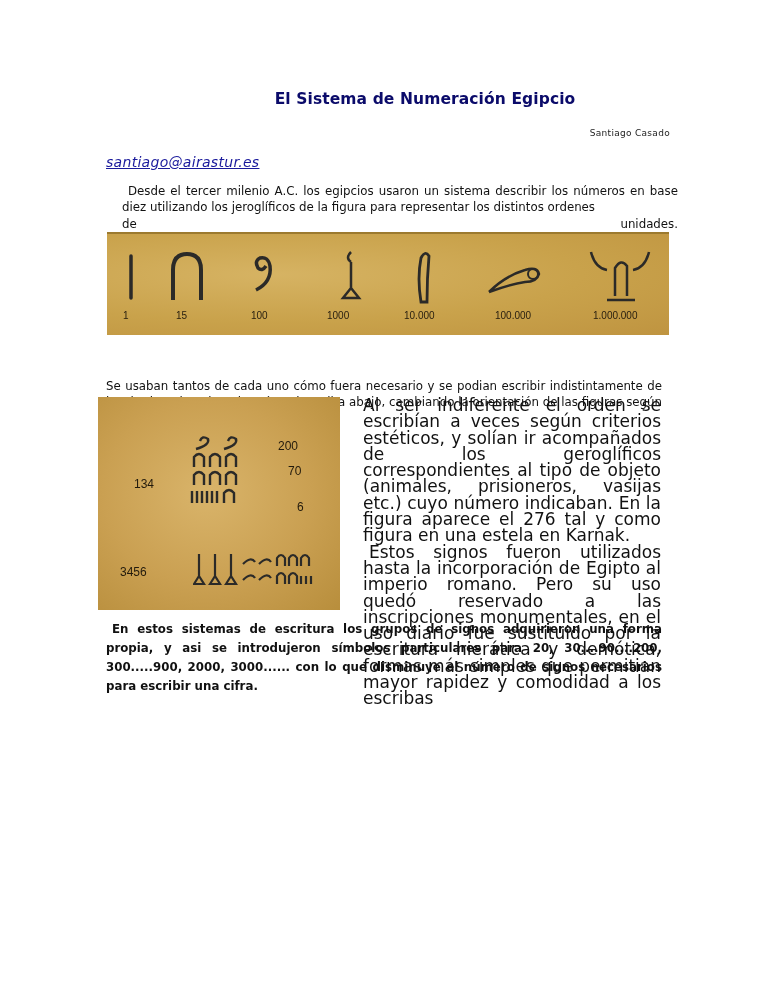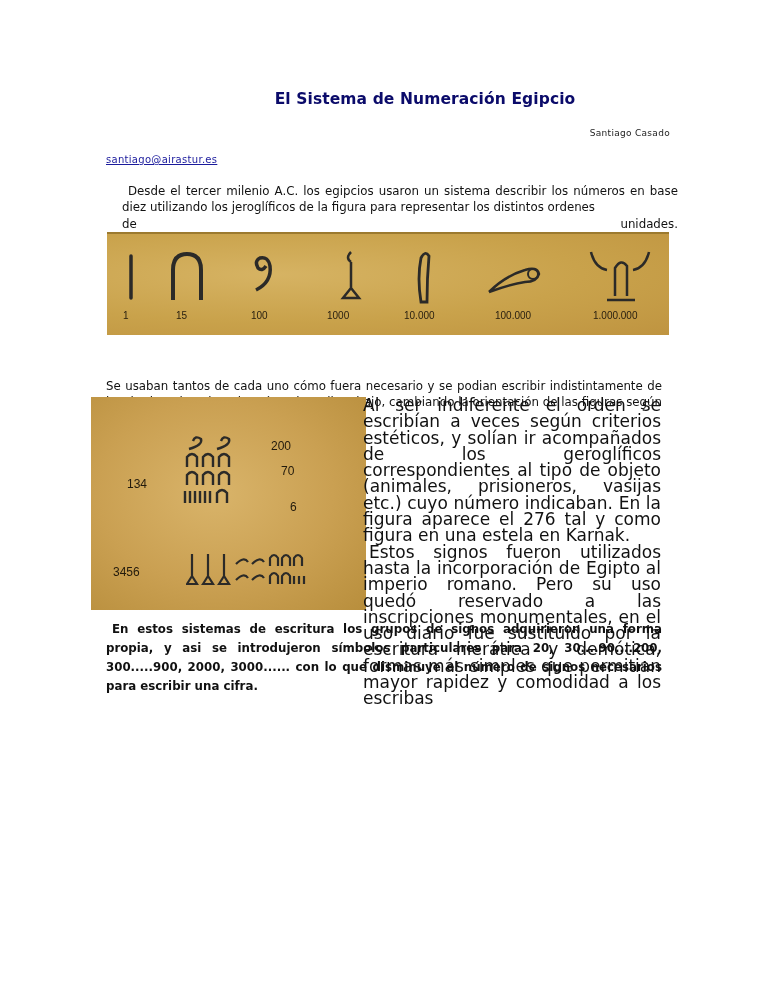--- a/index.html
+++ b/index.html
@@ -4,39 +4,39 @@
 <style>
   html, body { margin:0; padding:0; background:#ffffff; }
   body { width:768px; height:994px; position:relative; overflow:hidden;
          font-family:"DejaVu Sans", sans-serif; color:#111; }
   .page { position:absolute; left:0; top:0; width:768px; height:994px; }
 
   .title { position:absolute; top:90px; left:0; width:768px; text-align:center;
            font-family:"DejaVu Sans", sans-serif; font-weight:bold; font-size:15.5px;
            color:#0b0b6a; letter-spacing:0.1px;margin-left:41px; }
   .author { position:absolute; top:128px; right:98px; font-size:9px; color:#222; letter-spacing:0.3px;padding-left:43px; }
-  .email { position:absolute; top:154px; left:106px; font-size:10px; 
+  .email { position:absolute; top:154px; left:106px; font-size:14px; font-style:italic;
            color:#1a1a9c; text-decoration:underline; letter-spacing:0.3px; }
 
   .para { position:absolute; left:106px; width:556px; font-size:11.8px; line-height:16.4px;
           text-align:justify; color:#111; }
   .p1 { top:183px;margin-left:16px; }
   .p1 .lastline { display:flex; justify-content:space-between; }
   .p2 { top:349px;margin-top:29px; }
   .p4 { top:620px; line-height:19px;font-weight:bold; }
 
   
   .strip { position:absolute; left:107px; top:232px; width:562px; height:101px;
            background: radial-gradient(ellipse at 30% 40%, #d6b363 0%, #c9a24b 55%, #bf9440 100%);
            border-top:2px solid #9c7a2f; overflow:hidden; }
   .strip .glyph { position:absolute; top:14px; width:60px; height:56px; }
   .strip .num { position:absolute; top:76px; font-size:10px; color:#2a2010; font-family:"Liberation Sans", sans-serif; }
 
   
-  .stele { position:absolute; left:91px; top:397px; width:275px; height:213px;
+  .stele { position:absolute; left:98px; top:397px; width:242px; height:213px;
            background: radial-gradient(ellipse at 45% 45%, #d9b46a 0%, #caa052 55%, #b88e3c 100%);
            overflow:hidden; }
   .stele .lbl { position:absolute; font-size:12px; color:#221a0c; font-family:"Liberation Sans", sans-serif; }
 
   .p3 { position:absolute; left:363px; top:397px; width:298px; font-size:17px; line-height:16.3px;
         text-align:justify; color:#111; }
   .indent { text-indent:6px; }
 </style>
 </head>
 <body>

